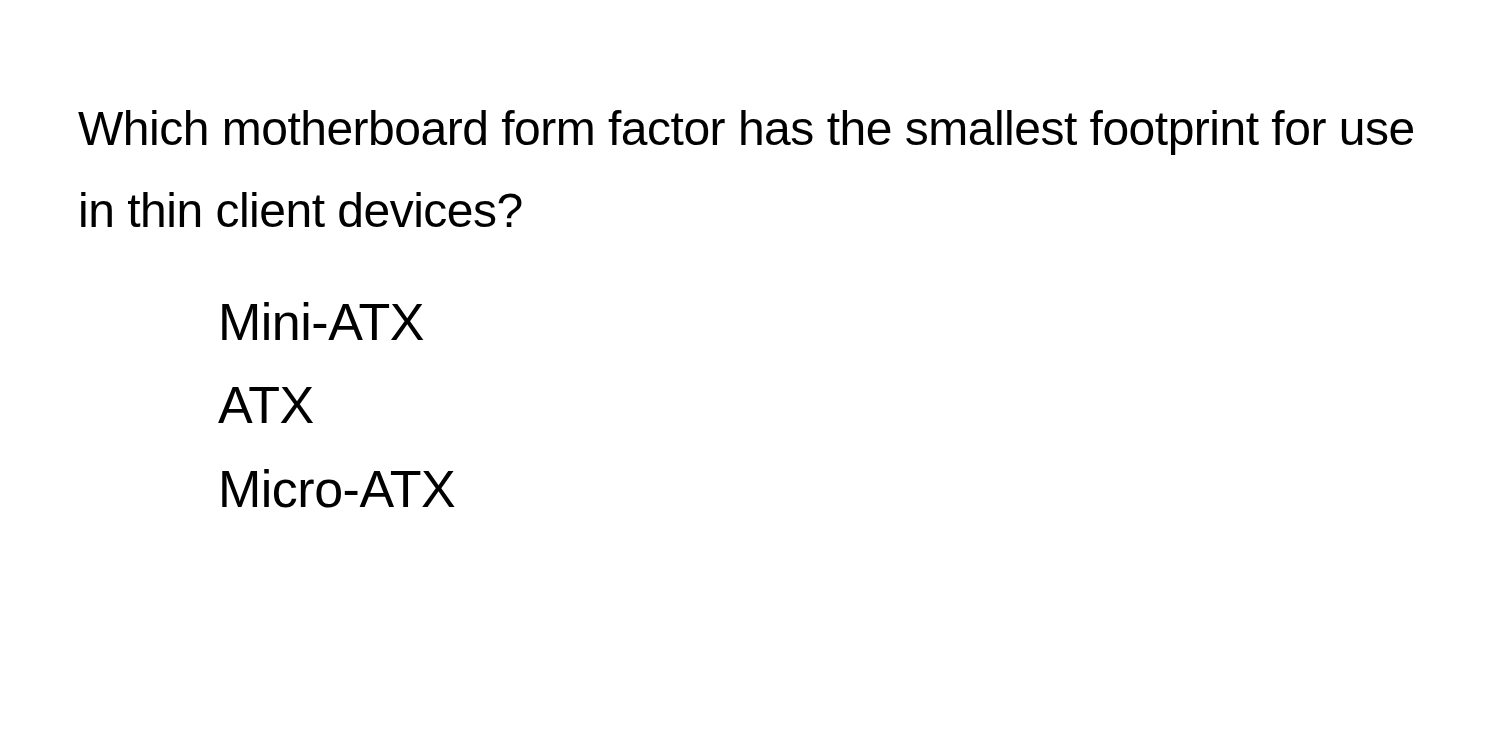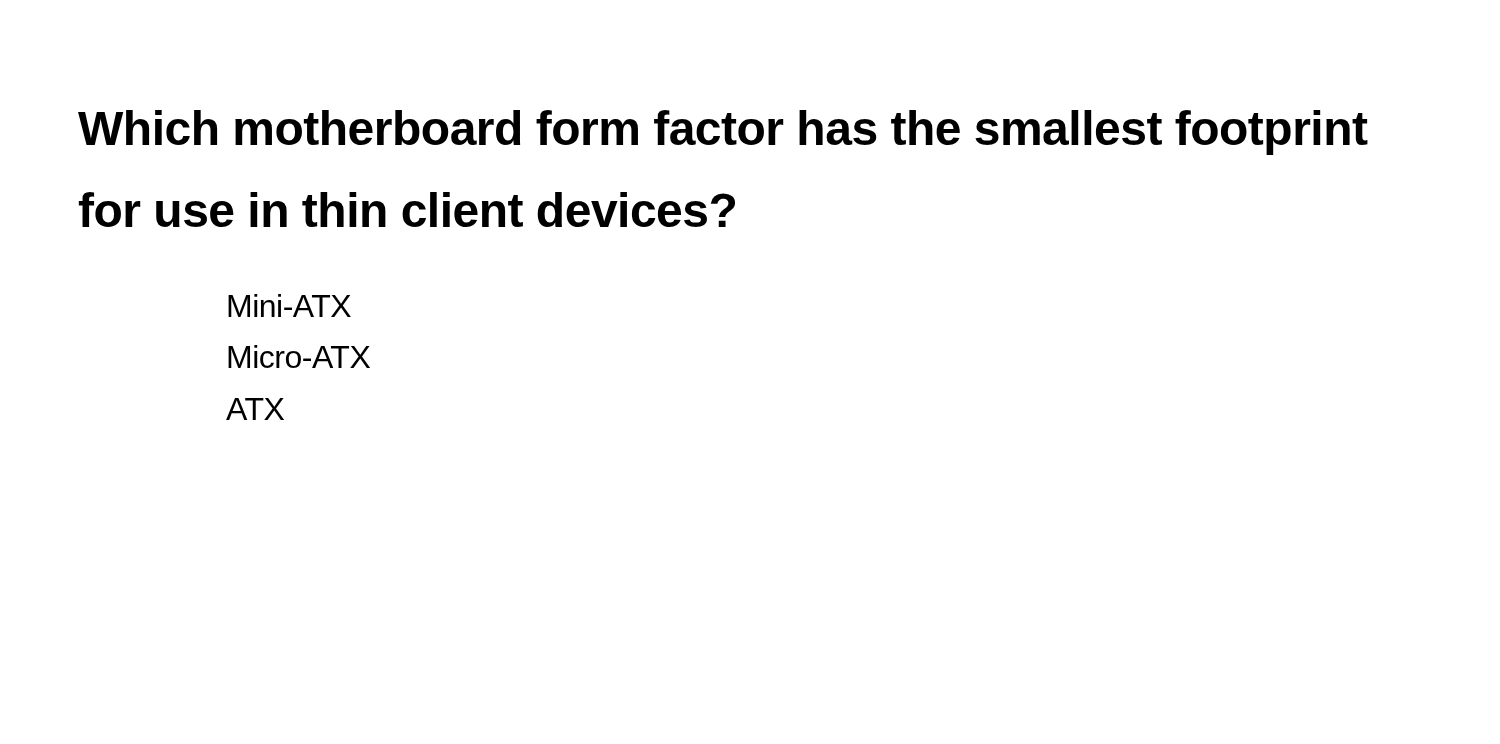--- a/index.html
+++ b/index.html
@@ -13,38 +13,37 @@
       background: #ffffff;
       font-family: -apple-system, BlinkMacSystemFont, "Segoe UI", Helvetica, Arial, sans-serif;
       padding-top: 88px;
       padding-left: 78px;
       padding-right: 78px;
     }
     .question-text {
       font-size: 48px;
       line-height: 1.7;
       color: #000000;
-      font-weight: 700;
+      font-weight: 400;
       letter-spacing: -0.5px;
     }
     .options-list {
       margin-top: 30px;
       padding-left: 140px;
     }
     .option-item {
-      font-size: 32px;
+      font-size: 52px;
       line-height: 1.6;
       color: #000000;
       font-weight: 400;
       letter-spacing: -0.5px;
-      margin-left: 8px;
     }
   </style>
 </head>
 <body>
 
 <div class="question-text">Which motherboard form factor has the smallest footprint for use in thin client devices?</div>
 
 <div class="options-list">
   <div class="option-item">Mini-ATX</div>
+  <div class="option-item">ATX</div>
   <div class="option-item">Micro-ATX</div>
-  <div class="option-item">ATX</div>
 </div>
 
 </body></html>

